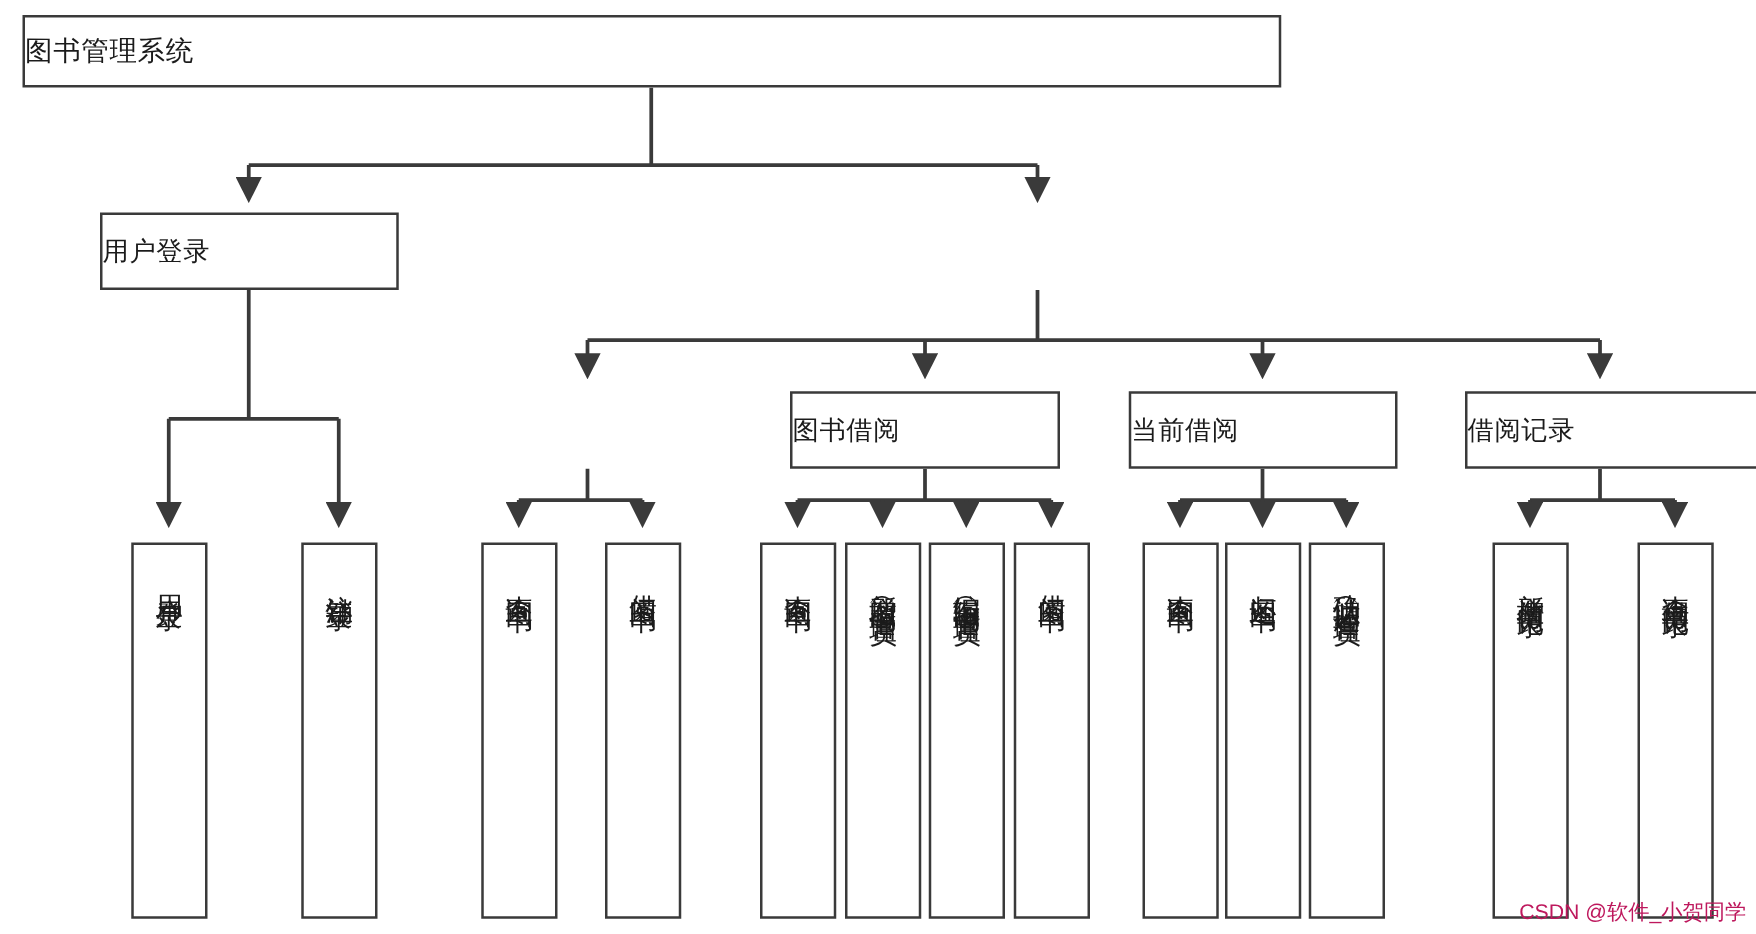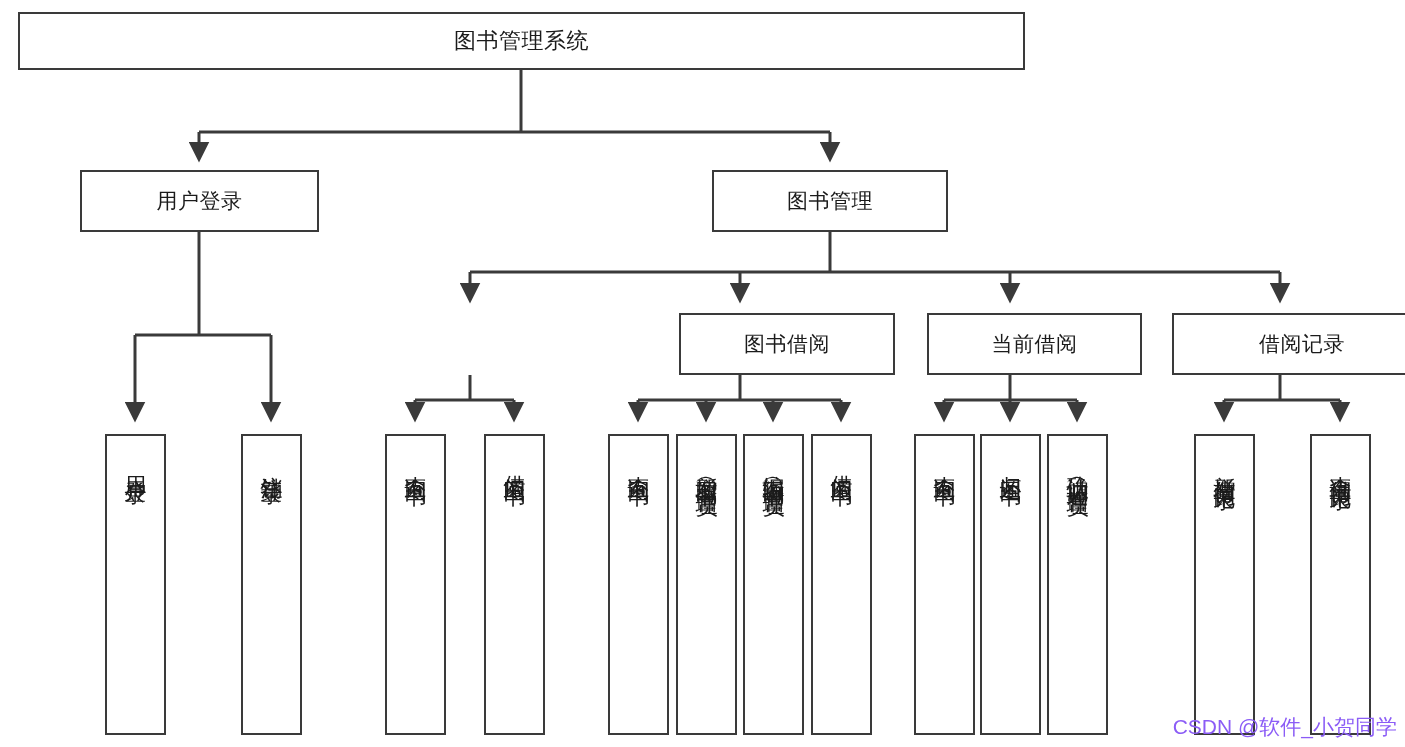--- a/index.html
+++ b/index.html
@@ -23,21 +23,21 @@
     height: 747px;
     pointer-events: none;
   }
   .node {
     position: absolute;
     box-sizing: border-box;
     border: 2px solid #3a3a3a;
     background: #ffffff;
     display: flex;
     align-items: center;
-    justify-content: center;
+    justify-content: flex-start;
     color: #1b1b1b;
     z-index: 2;
   }
   .node-label {
     display: block;
     text-align: center;
     white-space: nowrap;
     letter-spacing: 0.5px;
   }
   
@@ -56,22 +56,22 @@
   }
   .leaf {
     align-items: flex-start;
     justify-content: center;
     padding-top: 22px;
   }
   .watermark {
     position: absolute;
     right: 8px;
     bottom: 6px;
-    font-size: 21px;
-    color: #8b5cf6;
+    font-size: 17px;
+    color: #be185d;
     z-index: 5;
     white-space: nowrap;
   }
 </style>
 </head>
 <body>
 
 <div id="canvas">
 
   <svg id="wires" viewBox="0 0 1405 747" xmlns="http://www.w3.org/2000/svg">
@@ -124,28 +124,25 @@
     </g>
   </svg>
 
   <div class="node lvl-root" style="left:18px; top:12px; width:1007px; height:58px;">
     <span class="node-label">图书管理系统</span>
   </div>
 
   <div class="node lvl-mid" style="left:80px; top:170px; width:239px; height:62px;">
     <span class="node-label">用户登录</span>
   </div>
-  <div class="node lvl-mid" style="left:712px; top:170px; width:236px; height:62px;">
-    <span class="node-label">图书管理</span>
-  </div>
 
-  <div class="node lvl-mid" style="left:632px; top:313px; width:216px; height:62px;margin-left:47px;">
+  <div class="node lvl-mid" style="left:632px; top:313px; width:216px; height:62px;">
     <span class="node-label">图书借阅</span>
   </div>
-  <div class="node lvl-mid" style="left:903px; top:313px; width:215px; height:62px;margin-left:24px;">
+  <div class="node lvl-mid" style="left:903px; top:313px; width:215px; height:62px;">
     <span class="node-label">当前借阅</span>
   </div>
   <div class="node lvl-mid" style="left:1172px; top:313px; width:260px; height:62px;">
     <span class="node-label">借阅记录</span>
   </div>
 
   <div class="node leaf" style="left:105px; top:434px; width:61px; height:301px;">
     <span class="node-label">用户登录</span>
   </div>
   <div class="node leaf" style="left:241px; top:434px; width:61px; height:301px;">

